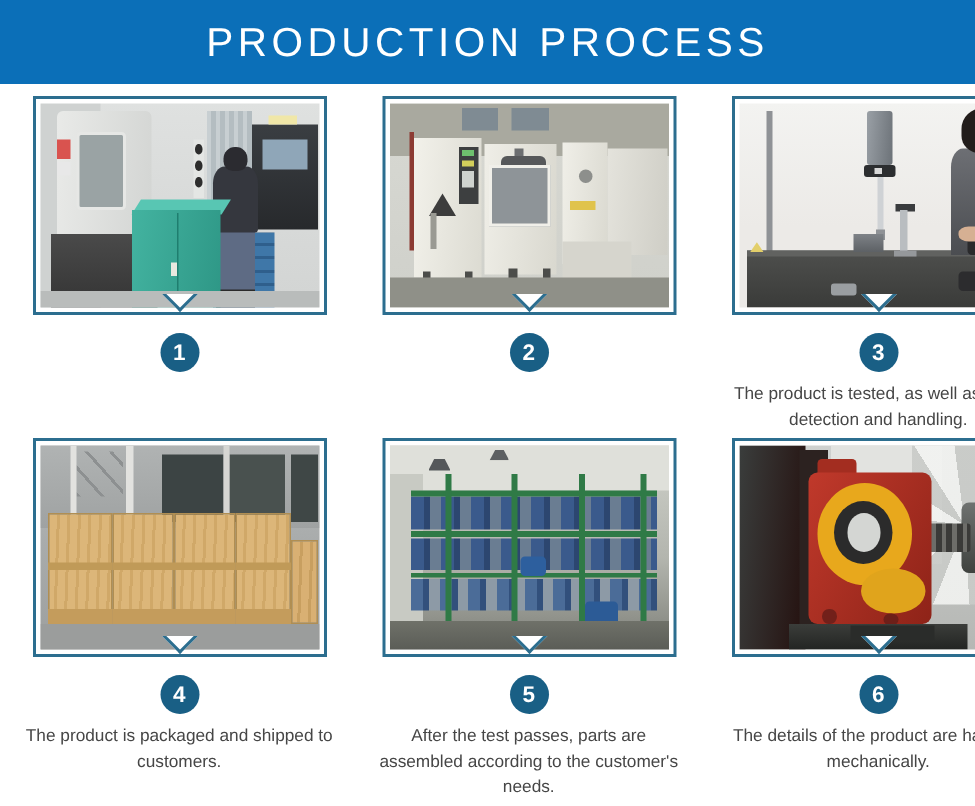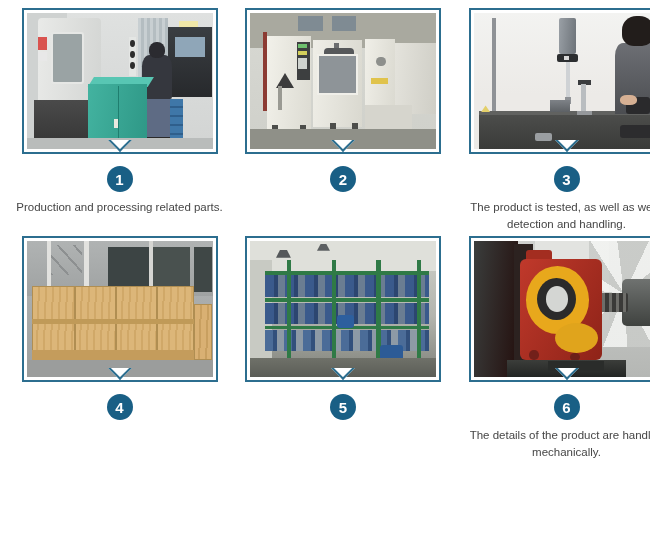--- a/index.html
+++ b/index.html
@@ -319,20 +319,23 @@
   .p6 .bolt2     { left:52%; top:82%; width:5%; height:6%; background:#6d1f19; border-radius:50%; }
   .p6 .bed       { left:18%; top:87%; width:64%; height:13%;
                    background:linear-gradient(#3b3d3a,#232523); }
   .p6 .chips     { left:40%; top:88%; width:30%; height:7%; background:#2a2c2a; }
 </style>
 </head>
 <body>
 
 <div class="page">
 
+  <div class="banner">
+    <div class="banner-title">PRODUCTION PROCESS</div>
+  </div>
 
   <div class="grid">
 
     <div class="step">
       <div class="photo-frame">
         <div class="photo p1">
           <div class="layer wall-l"></div>
           <div class="layer panel"></div>
           <div class="layer console"></div>
           <div class="layer screen"></div>
@@ -353,21 +356,20 @@
           <div class="layer worker-h"></div>
           <div class="layer green-top"></div>
           <div class="layer green-box"></div>
           <div class="layer green-seam"></div>
           <div class="layer green-knob"></div>
           <div class="layer floor"></div>
         </div>
         <div class="notch"></div>
       </div>
       <div class="badge">1</div>
-      <div class="caption">Production and processing related parts.</div>
     </div>
 
     <div class="step">
       <div class="photo-frame">
         <div class="photo p2">
           <div class="layer bg-top"></div>
           <div class="layer win1"></div>
           <div class="layer win2"></div>
           <div class="layer redpipe"></div>
           <div class="layer m4"></div>
@@ -450,20 +452,21 @@
           <div class="layer band bd3"></div>
           <div class="layer band bd4"></div>
           <div class="layer skid sk1"></div>
           <div class="layer skid sk2"></div>
           <div class="layer skid sk3"></div>
           <div class="layer skid sk4"></div>
         </div>
         <div class="notch"></div>
       </div>
       <div class="badge">4</div>
+      <div class="caption">The product is packaged and shipped to customers.</div>
     </div>
 
     <div class="step">
       <div class="photo-frame">
         <div class="photo p5">
           <div class="layer ceil"></div>
           <div class="layer wall5"></div>
           <div class="layer lamp1"></div>
           <div class="layer lamp2"></div>
           <div class="layer goods g1"></div>
@@ -476,20 +479,21 @@
           <div class="layer rack r2"></div>
           <div class="layer rack r3"></div>
           <div class="layer rack r4"></div>
           <div class="layer blue1"></div>
           <div class="layer blue2"></div>
           <div class="layer aisle"></div>
         </div>
         <div class="notch"></div>
       </div>
       <div class="badge">5</div>
+      <div class="caption">After the test passes, parts are assembled according to the customer's needs.</div>
     </div>
 
     <div class="step">
       <div class="photo-frame">
         <div class="photo p6">
           <div class="layer bgwall"></div>
           <div class="layer spray"></div>
           <div class="layer cabinet"></div>
           <div class="layer door"></div>
           <div class="layer chuck"></div>

